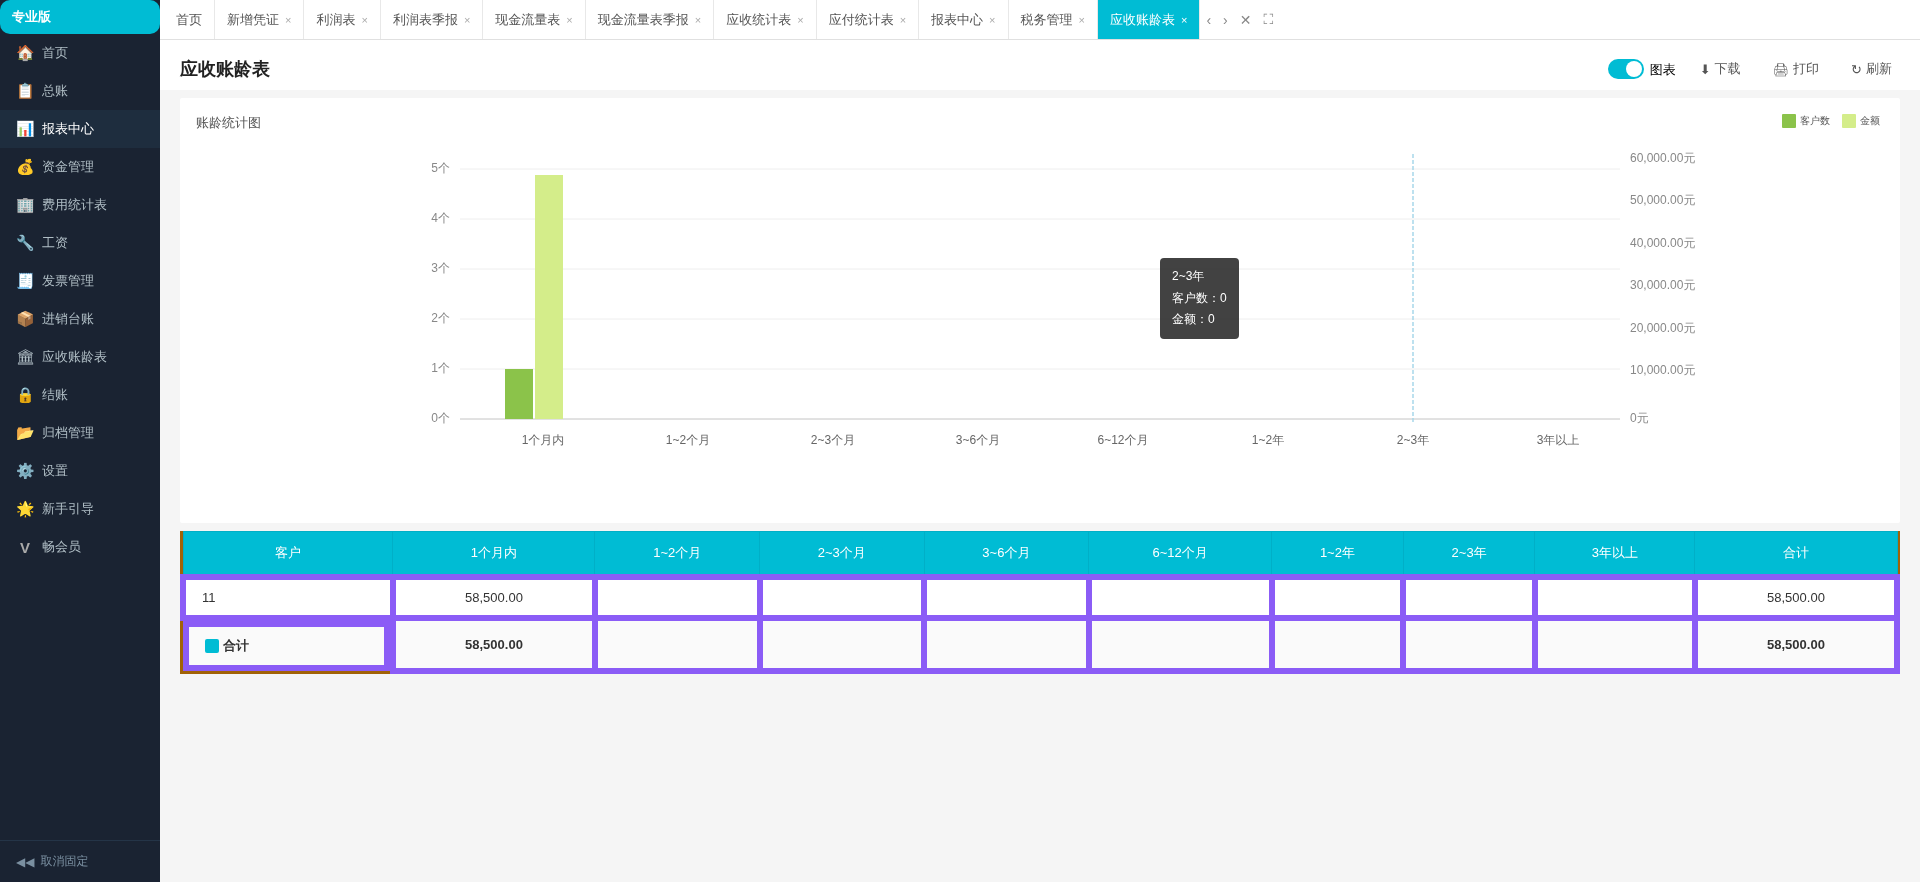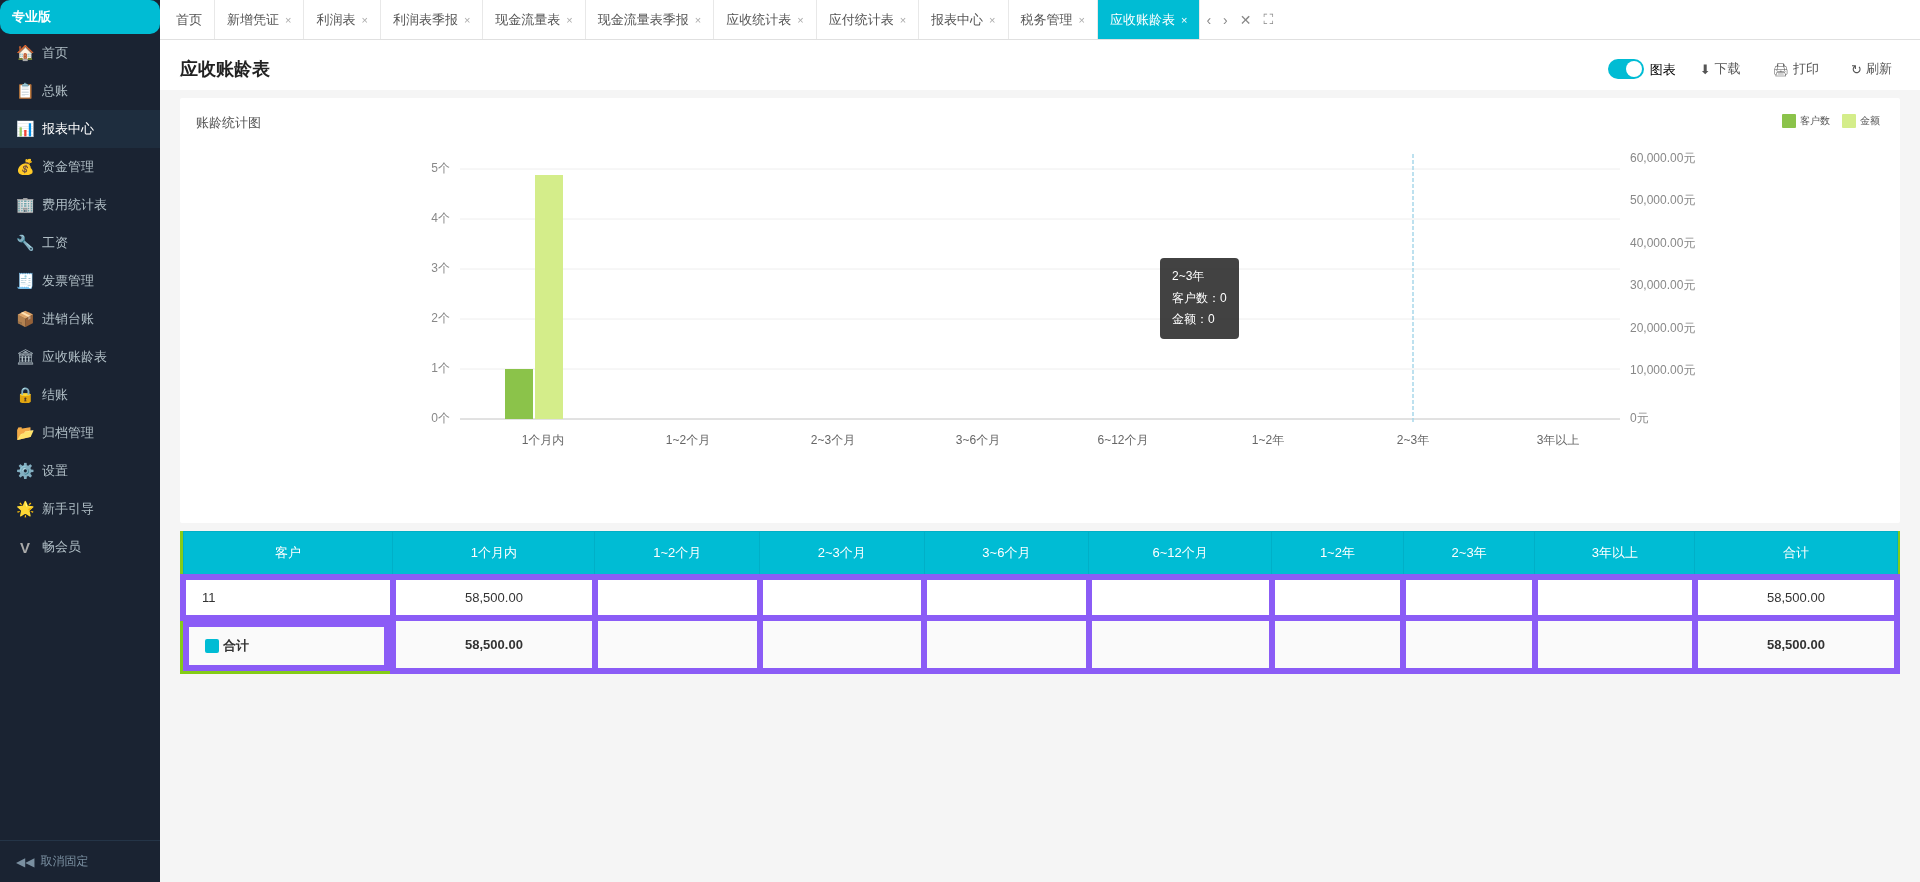--- a/index.html
+++ b/index.html
@@ -188,21 +188,21 @@
       font-size: 12px;
       padding: 8px 12px;
       border-radius: 4px;
       pointer-events: none;
       line-height: 1.8;
     }
 
     
     .table-container {
       margin: 0 20px 20px 20px;
-      background: #84cc16;
+      background: #a16207;
     }
     .data-table {
       width: 100%;
       border-collapse: collapse;
       font-size: 13px;
     }
     .data-table thead tr {
       background: #00bcd4;
       color: #fff;
     }

